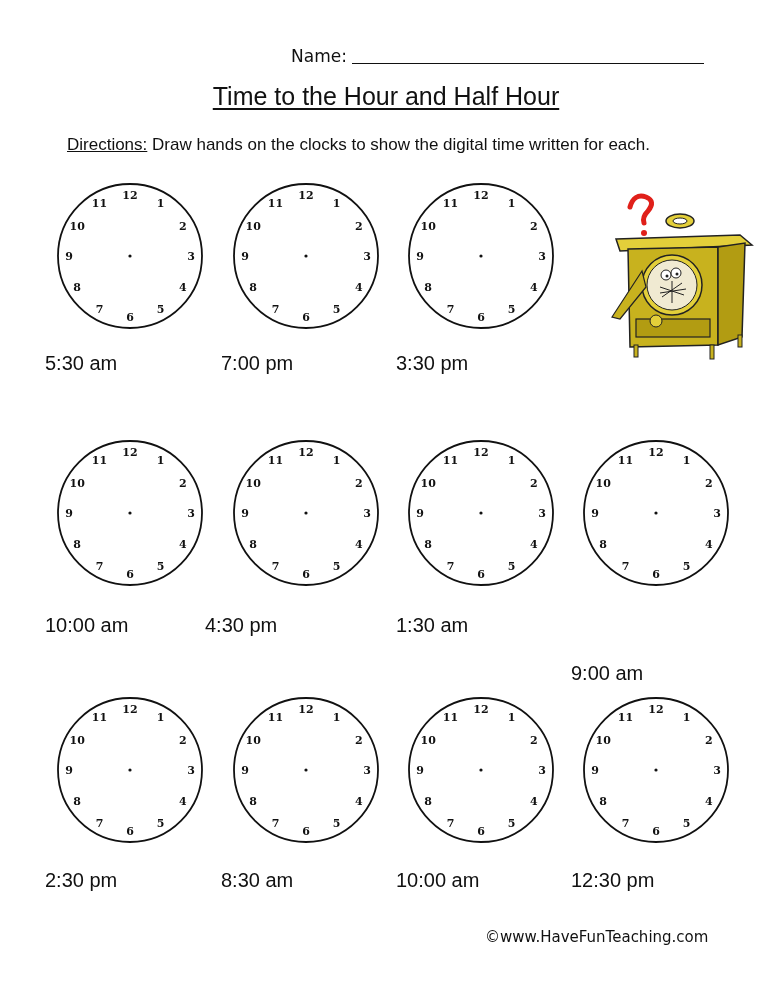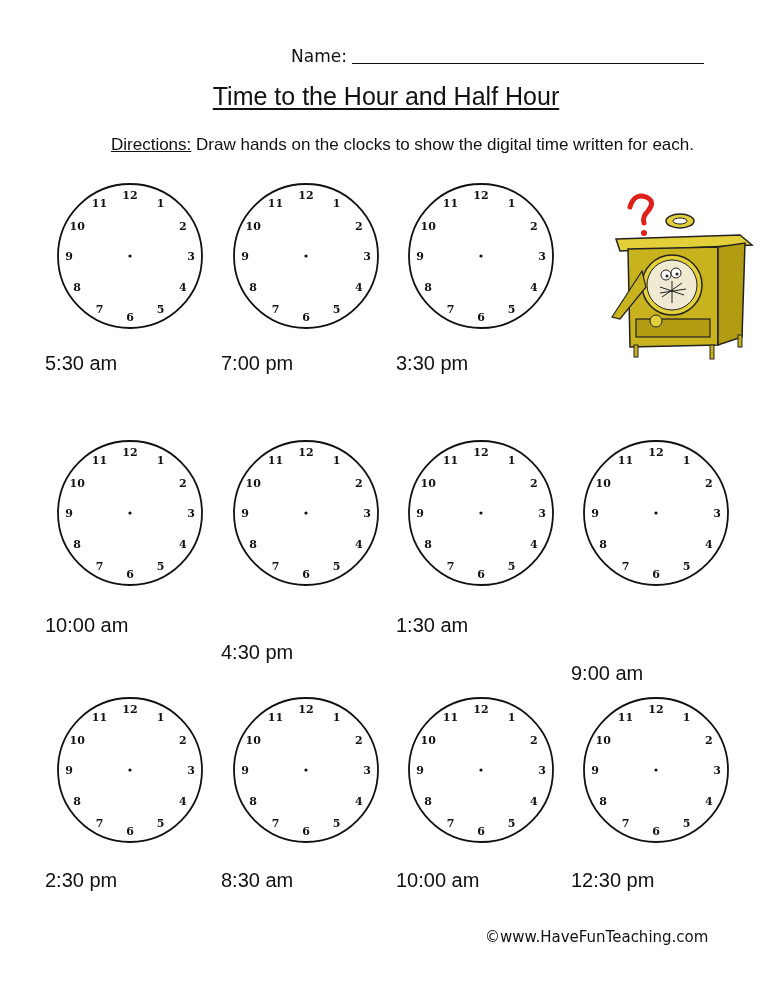--- a/index.html
+++ b/index.html
@@ -2,21 +2,21 @@
 <html><head>
 <meta charset="utf-8">
 <style>
   html, body { margin: 0; padding: 0; background: #ffffff; }
   body { width: 772px; height: 1000px; position: relative; overflow: hidden; font-family: "Liberation Sans", sans-serif; color: #111; }
   .name-row { position: absolute; left: 291px; top: 46px; font-size: 17px; font-family: "DejaVu Sans", sans-serif; text-align: center; }
   .name-line { position: absolute; left: 352px; top: 63px; width: 352px; border-bottom: 1.5px solid #111; }
   .title { position: absolute; left: 0; width: 772px; top: 82px; text-align: center; font-size: 25px; }
   .title span { text-decoration: underline; text-underline-offset: 3px; text-decoration-thickness: 1.5px; padding-left: 0; }
   .directions { position: absolute; left: 67px; top: 135px; font-size: 17px; }
-  .directions .lead { text-decoration: underline; margin-left: 44px; }
+  .directions .lead { text-decoration: underline; }
   .clock { position: absolute; width: 150px; height: 150px; }
   .clock svg { width: 150px; height: 150px; display: block; }
   .time-label { position: absolute; width: 170px; text-align: left; font-size: 20px; }
   .footer { position: absolute; left: 485px; top: 928px; font-size: 15px; font-family: "DejaVu Sans", sans-serif; }
   .mascot { position: absolute; left: 600px; top: 185px; width: 170px; height: 180px; }
 </style>
 </head>
 <body>
 
 <div class="name-row">Name:</div>
@@ -116,21 +116,21 @@
         <text x="127.8" y="109.5" text-anchor="middle" font-size="11" font-weight="bold" font-family="&quot;DejaVu Serif&quot;, serif" fill="#111">4</text>
         <text x="105.5" y="131.8" text-anchor="middle" font-size="11" font-weight="bold" font-family="&quot;DejaVu Serif&quot;, serif" fill="#111">5</text>
         <text x="75.0" y="140.0" text-anchor="middle" font-size="11" font-weight="bold" font-family="&quot;DejaVu Serif&quot;, serif" fill="#111">6</text>
         <text x="44.5" y="131.8" text-anchor="middle" font-size="11" font-weight="bold" font-family="&quot;DejaVu Serif&quot;, serif" fill="#111">7</text>
         <text x="22.2" y="109.5" text-anchor="middle" font-size="11" font-weight="bold" font-family="&quot;DejaVu Serif&quot;, serif" fill="#111">8</text>
         <text x="14.0" y="79.0" text-anchor="middle" font-size="11" font-weight="bold" font-family="&quot;DejaVu Serif&quot;, serif" fill="#111">9</text>
         <text x="22.2" y="48.5" text-anchor="middle" font-size="11" font-weight="bold" font-family="&quot;DejaVu Serif&quot;, serif" fill="#111">10</text>
         <text x="44.5" y="26.2" text-anchor="middle" font-size="11" font-weight="bold" font-family="&quot;DejaVu Serif&quot;, serif" fill="#111">11</text>
       </svg>
     </div>
-    <div class="time-label" style="left: 221px; top: 614px; margin-top: 27px;">4:30 pm</div>
+    <div class="time-label" style="left: 205px; top: 614px;">4:30 pm</div>
     <div class="clock" style="left: 406px; top: 438px;">
       <svg viewBox="0 0 150 150">
         <circle cx="75" cy="75" r="72" fill="#fff" stroke="#111" stroke-width="1.8"></circle>
         <circle cx="75" cy="75" r="1.6" fill="#111"></circle>
         <text x="75.0" y="18.0" text-anchor="middle" font-size="11" font-weight="bold" font-family="&quot;DejaVu Serif&quot;, serif" fill="#111">12</text>
         <text x="105.5" y="26.2" text-anchor="middle" font-size="11" font-weight="bold" font-family="&quot;DejaVu Serif&quot;, serif" fill="#111">1</text>
         <text x="127.8" y="48.5" text-anchor="middle" font-size="11" font-weight="bold" font-family="&quot;DejaVu Serif&quot;, serif" fill="#111">2</text>
         <text x="136.0" y="79.0" text-anchor="middle" font-size="11" font-weight="bold" font-family="&quot;DejaVu Serif&quot;, serif" fill="#111">3</text>
         <text x="127.8" y="109.5" text-anchor="middle" font-size="11" font-weight="bold" font-family="&quot;DejaVu Serif&quot;, serif" fill="#111">4</text>
         <text x="105.5" y="131.8" text-anchor="middle" font-size="11" font-weight="bold" font-family="&quot;DejaVu Serif&quot;, serif" fill="#111">5</text>

